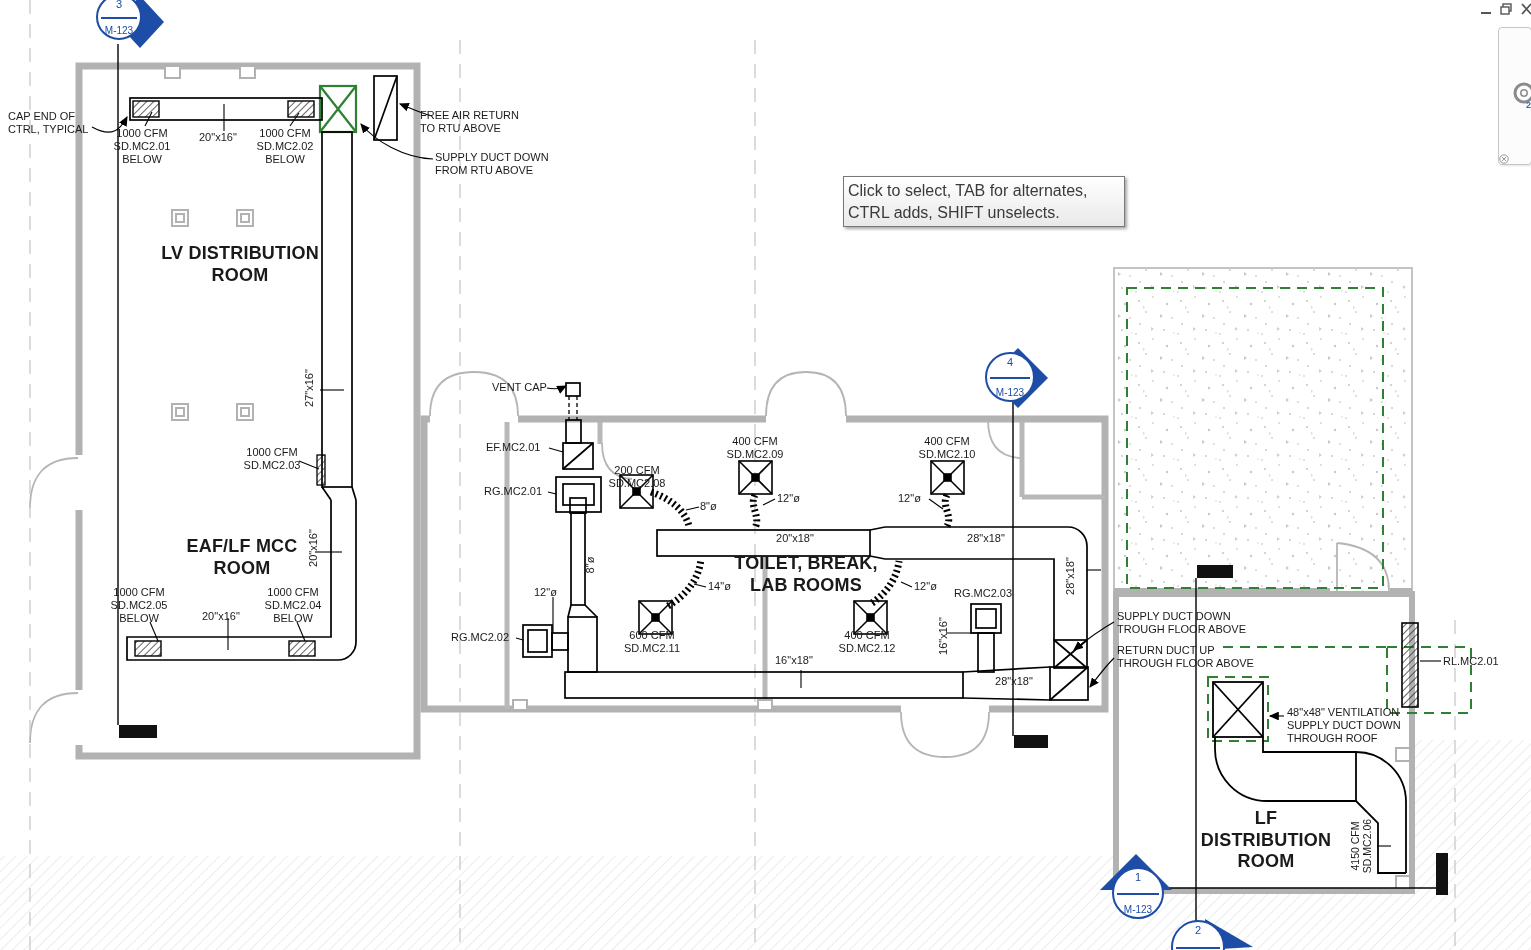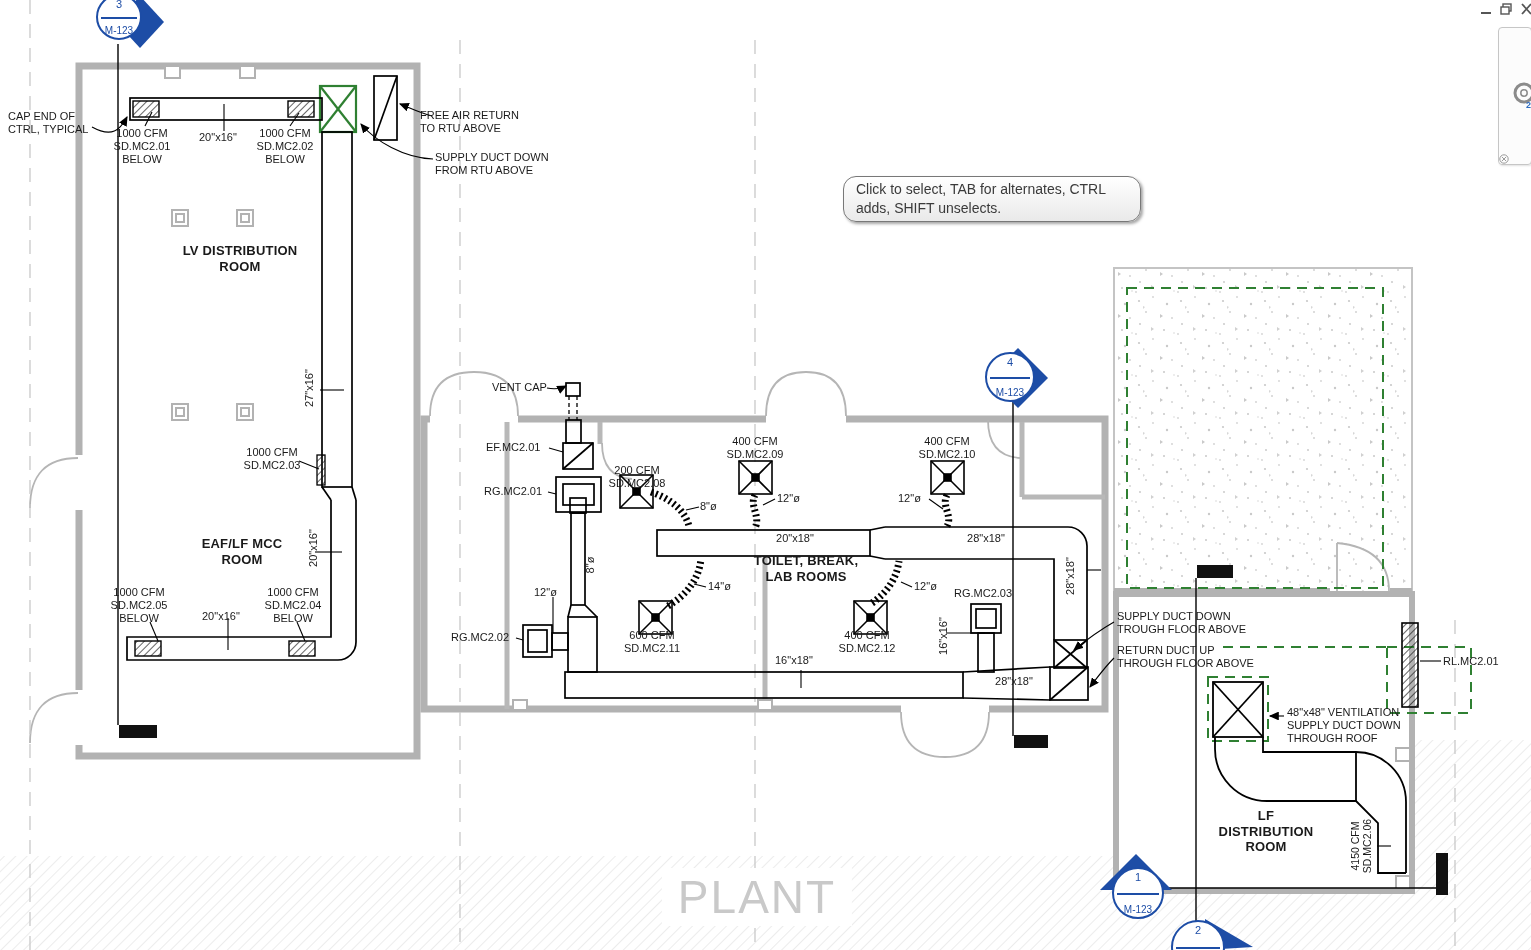--- a/index.html
+++ b/index.html
@@ -1,33 +1,33 @@
 <!DOCTYPE html>
 <html><head>
 <meta charset="utf-8">
 <style>
   html,body{margin:0;padding:0;background:#fff;}
   #canvas{position:relative;width:1531px;height:950px;overflow:hidden;background:#fff;
           font-family:"Liberation Sans","DejaVu Sans",sans-serif;}
   svg text{font-family:"Liberation Sans","DejaVu Sans",sans-serif;}
   .lbl{position:absolute;font-size:11px;line-height:1.2;color:#1a1a1a;white-space:pre-line;z-index:2;}
   .c{transform:translateX(-50%);text-align:center;}
-  .b{font-weight:bold;font-size:13px;letter-spacing:.2px;}
+  .b{font-weight:bold;font-size:18px;letter-spacing:.2px;}
   .rot{position:absolute;width:90px;text-align:center;font-size:11px;color:#1a1a1a;
        transform:rotate(-90deg);z-index:2;white-space:pre-line;}
   .plant{position:absolute;left:757px;top:868px;transform:translateX(-50%);
          font-size:46px;color:#c9c9c9;letter-spacing:2px;background:#fff;
          padding:2px 16px;z-index:2;}
   .mk{position:absolute;border:2px solid #1d4da6;border-radius:50%;background:#fff;z-index:4;}
   .mk .no{position:absolute;top:2px;left:0;right:0;text-align:center;font-size:11px;color:#1d4da6;}
   .mk .sh{position:absolute;bottom:2px;left:0;right:0;text-align:center;font-size:10px;color:#1d4da6;}
   .mk .dv{position:absolute;top:50%;left:3px;right:3px;height:2px;background:#1d4da6;}
   #tooltip{position:absolute;left:843px;top:176px;width:272px;z-index:6;
-           border:1px solid #787878;border-radius:13px;background:linear-gradient(#ffffff,#e9e9e9);
-           box-shadow:2px 2px 3px rgba(0,0,0,.35);padding:3px 12px;font-size:14px;
+           border:1px solid #787878;border-radius:0;background:linear-gradient(#ffffff,#e9e9e9);
+           box-shadow:2px 2px 3px rgba(0,0,0,.35);padding:3px 4px;font-size:16px;
            line-height:1.35;color:#3a3a3a;}
   #winbtns{position:absolute;left:1480px;top:3px;display:flex;gap:7px;z-index:6;}
   #winbtns .wb{width:13px;height:12px;cursor:default;}
   #navbar{position:absolute;left:1498px;top:27px;width:32px;height:136px;z-index:5;
           border:1px solid #c6c6c6;border-radius:4px;background:rgba(252,252,252,.92);
           box-shadow:1px 1px 2px rgba(0,0,0,.12);display:flex;flex-direction:row;align-items:center;}
   .navitem{width:100%;display:flex;justify-content:center;padding:1px 0;}
   .navx{align-self:flex-end;padding:1px 3px 0 0;}
   .sep{width:22px;border-top:1px solid #d5d5d5;margin:2px 0;}
 </style>
@@ -389,21 +389,20 @@
 THROUGH FLOOR ABOVE</div>
 <div class="lbl" style="left:1443px;top:655px">RL.MC2.01</div>
 <div class="lbl" style="left:1287px;top:706px">48"x48" VENTILATION
 SUPPLY DUCT DOWN
 THROUGH ROOF</div>
 <div class="lbl c b" style="left:1266px;top:808px">LF
 DISTRIBUTION
 ROOM</div>
 <div class="rot" style="left:1321px;top:834px;width:80px;font-size:10.5px">4150 CFM
 SD.MC2.06</div>
-<div class="plant">PLANT</div>
 
 <div class="mk" style="left:96px;top:-6px;width:42px;height:42px">
   <span class="no">3</span>
   <span class="dv"></span>
   <span class="sh">M-123</span>
 </div>
 <div class="mk" style="left:985px;top:352px;width:46px;height:46px">
   <span class="no">4</span>
   <span class="dv"></span>
   <span class="sh">M-123</span>

